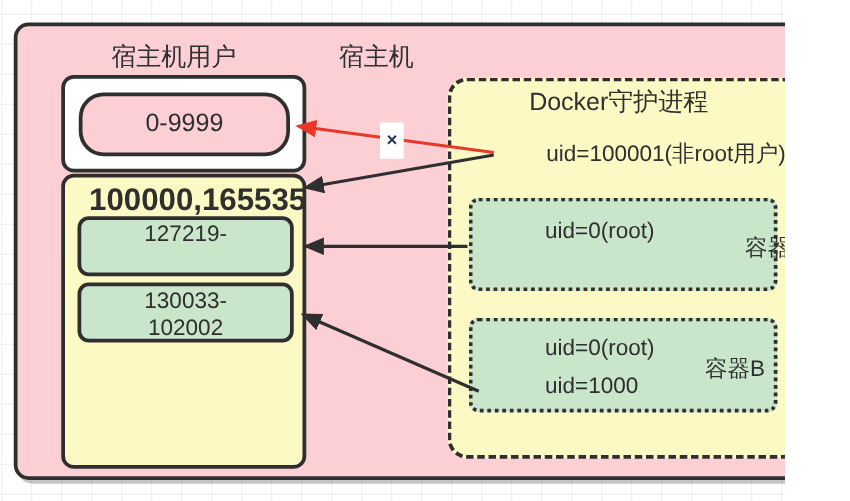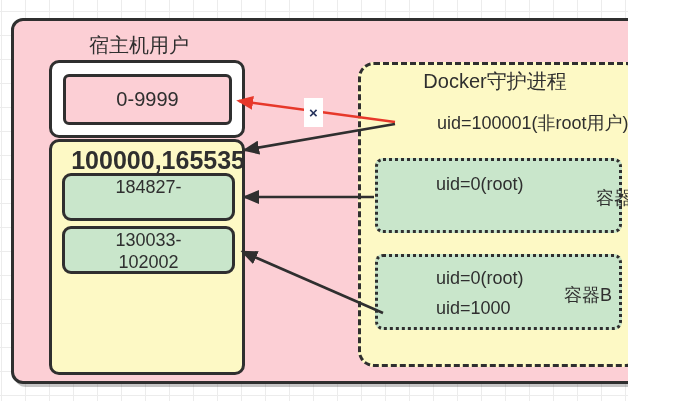--- a/index.html
+++ b/index.html
@@ -28,21 +28,21 @@
   .lbl-users { left:89px; top:32px; }
   .lbl-host  { left:271px; top:32px; }
 
   
   .white-panel {
     left:49px; top:60px; width:196px; height:78px;
     background:#ffffff; border:3px solid #2f2f2f; border-radius:10px; z-index:2;
   }
   .pink-range {
     left:63px; top:74px; width:169px; height:51px;
-    background:#fccfd5; border:3px solid #2f2f2f; border-radius:6px;
+    background:#fccfd5; border:3px solid #2f2f2f; border-radius:20px;
     display:flex; align-items:center; justify-content:center;
     font-size:20px; z-index:3;
   }
   .yellow-panel {
     left:49px; top:139px; width:196px; height:236px;
     background:#fdf9c5; border:3px solid #2f2f2f; border-radius:10px; z-index:2;
   }
   .subuid-text {
     left:49px; top:146px; width:196px; text-align:right;
     font-size:25px; white-space:nowrap; z-index:3;font-weight:bold;
@@ -92,31 +92,32 @@
   }
 </style>
 </head>
 <body>
 
 <div class="stage">
 
   <div class="abs outer-box"></div>
 
   <div class="abs top-label lbl-users">宿主机用户</div>
+  <div class="abs top-label lbl-host">宿主机</div>
 
   <div class="abs white-panel"></div>
   <div class="abs pink-range">
     <span>0-9999</span>
   </div>
 
   <div class="abs yellow-panel"></div>
   <div class="abs subuid-text">100000,165535</div>
 
   <div class="abs green-range range-a">
-    <span>184827-</span>
+    <span>127219-</span>
   </div>
   <div class="abs green-range range-b">
     <span>130033-</span>
     <span>102002</span>
   </div>
 
   <div class="abs daemon-box"></div>
   <div class="abs daemon-title">Docker守护进程</div>
   <div class="abs daemon-uid uid-text">uid=100001(非root用户)</div>
 

